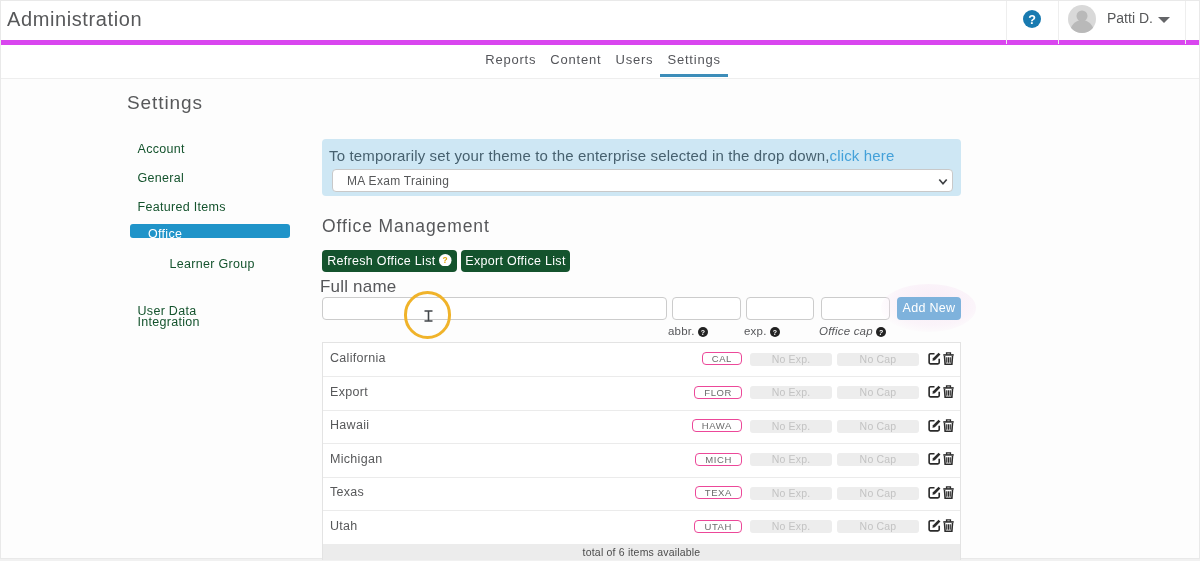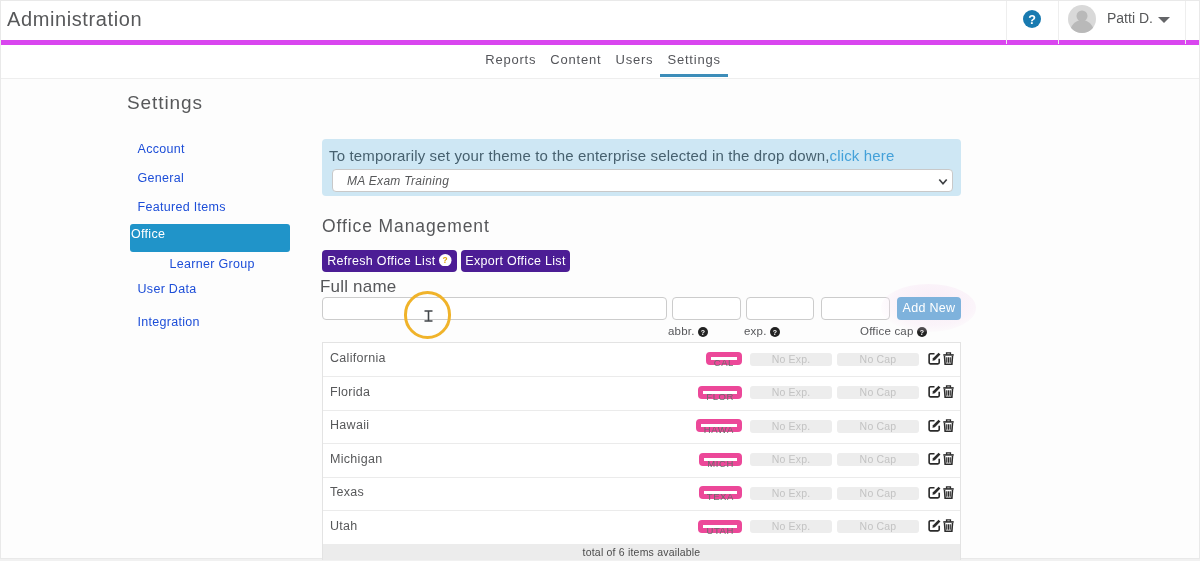--- a/index.html
+++ b/index.html
@@ -16,52 +16,52 @@
 #caret { position:absolute; left:1157px; top:15.5px; width:0; height:0; border-left:6px solid transparent; border-right:6px solid transparent; border-top:6.5px solid #646568; }
 
 
 #nav { position:absolute; top:44px; left:0; width:1198px; height:34px; background:#fff; border-bottom:1px solid #eee; }
 #tabs { position:absolute; top:0; left:0; width:1198px; height:34px; display:flex; justify-content:center; gap:0px; padding-left:6px; }
 .tab { font-size:13px; color:#54555a; letter-spacing:0.8px; line-height:30px; height:32px; padding:0 7px; }
 .tab.active { border-bottom:3px solid #3d8db9; }
 
 
 #sidehead { position:absolute; left:126px; top:91px; font-size:19px; color:#57585a; letter-spacing:0.9px; }
-.sitem { position:absolute; left:136.5px; font-size:12.5px; color:#1d4ed8; letter-spacing:0.3px; }
-#office-sel { position:absolute; left:129px; top:223px; width:160px; height:28px; background:#2094c9; border-radius:3px; color:#fff; font-size:12.5px; line-height:21px; padding-left:1px; letter-spacing:0.3px; }
+.sitem { position:absolute; left:136.5px; font-size:12.5px; color:#14532d; letter-spacing:0.3px; }
+#office-sel { position:absolute; left:129px; top:223px; width:160px; height:14px; background:#2094c9; border-radius:3px; color:#fff; font-size:12.5px; line-height:21px; padding-left:18px; letter-spacing:0.3px; }
 
 
 #infobox { position:absolute; left:321px; top:138px; width:639px; height:57px; background:#cee7f4; border-radius:4px; }
 #infotext { position:absolute; left:7px; top:8px; font-size:15px; color:#47616f; letter-spacing:0.15px; }
 #infotext a { color:#44a1d9; text-decoration:none; }
-#selbox { position:absolute; left:10px; top:30px; width:621px; height:23px; background:#fff; border:1px solid #c9c9c9; border-radius:4px;font-style:italic; }
+#selbox { position:absolute; left:10px; top:30px; width:621px; height:23px; background:#fff; border:1px solid #c9c9c9; border-radius:4px; }
 #selbox span { position:absolute; left:14px; top:3.5px; font-size:12px; color:#57585a; letter-spacing:0.3px; }
 
 
 #omhead { position:absolute; left:321px; top:215px; font-size:17.5px; color:#56575a; letter-spacing:0.9px; }
-.obtn { position:absolute; top:249px; height:22px; background:#4c1d95; border-radius:4px; color:#fff; font-size:12.5px; line-height:22px; text-align:center; letter-spacing:0.3px; }
+.obtn { position:absolute; top:249px; height:22px; background:#14532d; border-radius:4px; color:#fff; font-size:12.5px; line-height:22px; text-align:center; letter-spacing:0.3px; }
 #btn-refresh { left:321px; width:135px; }
 #btn-export { left:460px; width:109px; }
 
 #lbl-full { position:absolute; left:319px; top:276px; font-size:17px; color:#56575a; letter-spacing:0.2px; }
 .flabel { position:absolute; top:276px; font-size:11.5px; color:#56575a; letter-spacing:0.2px;margin-top:48px; }
 .qdark { display:inline-block; vertical-align:-2px; }
 .inp { position:absolute; top:296px; height:23px; background:#fff; border:1px solid #ccc; border-radius:4px; }
 #inp-full { left:321px; width:345px; }
 #inp-abbr { left:671px; width:69px; }
 #inp-exp { left:745px; width:68px; }
 #inp-cap { left:820px; width:69px; }
 #btn-add { position:absolute; left:896px; top:296px; width:64px; height:23px; background:#7eb2dc; border-radius:4px; color:#fff; font-size:12.5px; line-height:23px; text-align:center; letter-spacing:0.3px; }
 
 #glow { position:absolute; left:880px; top:283px; width:95px; height:48px; background:radial-gradient(ellipse at 55% 40%, rgba(247,228,244,0.7) 0%, rgba(247,228,244,0.35) 55%, rgba(247,228,244,0) 78%); border-radius:50%; }
 
 #tbl { position:absolute; left:321px; top:341px; width:639px; height:218px; background:#fff; border:1px solid #e3e3e3; }
 .trow { position:absolute; left:0; width:637px; height:34px; border-bottom:1px solid #ebebeb; }
 .tname { position:absolute; left:7px; top:8px; font-size:12.5px; color:#57585a; letter-spacing:0.3px; }
-.abbr-badge { position:absolute; top:9px; height:13px; line-height:12px; border:5px solid #ec4899; border-radius:4px; color:#6b6b6b; font-size:9.5px; padding:0 3px; letter-spacing:0.6px; }
+.abbr-badge { position:absolute; top:9px; height:13px; line-height:12px; border:1px solid #ec4899; border-radius:4px; color:#6b6b6b; font-size:9.5px; padding:0 9px; letter-spacing:0.6px; }
 .pill { position:absolute; top:9.5px; height:13px; background:#ededed; border-radius:3px; color:#c3c3c3; font-size:10.5px; line-height:13px; text-align:center; letter-spacing:0.2px; }
 .pexp { left:427px; width:82px; }
 .pcap { left:514px; width:82px; }
 .icon { position:absolute; top:9px; }
 #tfoot { position:absolute; left:0px; top:201px; width:637px; height:16px; background:#ececec; font-size:10.5px; color:#4c4c4c; text-align:center; line-height:16px; letter-spacing:0.2px; }
 
 
 #circ { position:absolute; left:402.5px; top:290px; width:47.5px; height:47.5px; border:3.5px solid #f0b32a; border-radius:50%; background:transparent; }
 #ibeam { position:absolute; left:421.5px; top:308.5px; }
 </style>
@@ -94,21 +94,21 @@
       <div class="tab active">Settings</div>
     </div>
   </div>
 
   <div id="sidehead">Settings</div>
   <div class="sitem" style="top:141px;">Account</div>
   <div class="sitem" style="top:170px;">General</div>
   <div class="sitem" style="top:199px;">Featured Items</div>
   <div id="office-sel">Office</div>
   <div class="sitem" style="top:256px;padding-left:32px;">Learner Group</div>
-  <div class="sitem" style="top:281px;">User Data</div>
+  <div class="sitem" style="top:303px;">User Data</div>
   <div class="sitem" style="top:314px;">Integration</div>
 
   <div id="infobox">
     <div id="infotext">To temporarily set your theme to the enterprise selected in the drop down,<a>click here</a></div>
     <div id="selbox">
       <span>MA Exam Training</span>
       <svg style="position:absolute; right:4px; top:8px;" width="10" height="8" viewBox="0 0 10 8">
           <path d="M1.3 1.5 L5 5.8 L8.7 1.5" stroke="#3e4144" stroke-width="1.7" fill="none"></path>
         </svg>
     </div>
@@ -123,21 +123,21 @@
 
   <div id="lbl-full">Full name</div>
   <div class="flabel" style="left:667px;">abbr. <svg class="qdark" width="10" height="10" viewBox="0 0 20 20">
         <circle cx="10" cy="10" r="10" fill="#222"></circle>
         <text x="10" y="15" text-anchor="middle" font-size="14" font-weight="bold" fill="#fff" font-family="Liberation Sans">?</text>
       </svg></div>
   <div class="flabel" style="left:743px;">exp. <svg class="qdark" width="10" height="10" viewBox="0 0 20 20">
         <circle cx="10" cy="10" r="10" fill="#222"></circle>
         <text x="10" y="15" text-anchor="middle" font-size="14" font-weight="bold" fill="#fff" font-family="Liberation Sans">?</text>
       </svg></div>
-  <div class="flabel" style="left:859px;">Office cap <svg class="qdark" width="10" height="10" viewBox="0 0 20 20">
+  <div class="flabel" style="left:818px;font-style:italic;">Office cap <svg class="qdark" width="10" height="10" viewBox="0 0 20 20">
         <circle cx="10" cy="10" r="10" fill="#222"></circle>
         <text x="10" y="15" text-anchor="middle" font-size="14" font-weight="bold" fill="#fff" font-family="Liberation Sans">?</text>
       </svg></div>
 
   <div class="inp" id="inp-full"></div>
   <div class="inp" id="inp-abbr"></div>
   <div class="inp" id="inp-exp"></div>
   <div class="inp" id="inp-cap"></div>
   <div id="glow"></div>
   <div id="btn-add">Add New</div>
@@ -153,21 +153,21 @@
           <path d="M5.9 10.8 L8.4 10.1 L15.3 3.1 L13 0.8 L6.1 7.8 L5.5 10.4 z" fill="#2b2b2b"></path>
         </svg>
         <svg class="icon" style="left:619.5px; top:8.5px;" width="11" height="13" viewBox="0 0 12 14">
           <path d="M0.3 3.1 L11.7 3.1" stroke="#2b2b2b" stroke-width="1.7" fill="none"></path>
           <path d="M3.9 3 L3.9 0.8 L8.1 0.8 L8.1 3" stroke="#2b2b2b" stroke-width="1.5" fill="none"></path>
           <path d="M1.6 4 L2.3 13.3 L9.7 13.3 L10.4 4" stroke="#2b2b2b" stroke-width="1.7" fill="none"></path>
           <path d="M4.1 5.5 L4.1 11.6 M6 5.5 L6 11.6 M7.9 5.5 L7.9 11.6" stroke="#2b2b2b" stroke-width="1.3" fill="none"></path>
         </svg>
       </div>
     <div class="trow" style="top:33.5px;">
-        <div class="tname">Florida</div>
+        <div class="tname">Export</div>
         <div class="abbr-badge" style="right:218px;">FLOR</div>
         <div class="pill pexp">No Exp.</div>
         <div class="pill pcap">No Cap</div>
         <svg class="icon" style="left:605px; top:8.5px;" width="13" height="13" viewBox="0 0 16 16">
           <path d="M13.8 8.2 L13.8 13 A1.6 1.6 0 0 1 12.2 14.6 L3 14.6 A1.6 1.6 0 0 1 1.4 13 L1.4 3.8 A1.6 1.6 0 0 1 3 2.2 L8 2.2" stroke="#2b2b2b" stroke-width="2" fill="none"></path>
           <path d="M5.9 10.8 L8.4 10.1 L15.3 3.1 L13 0.8 L6.1 7.8 L5.5 10.4 z" fill="#2b2b2b"></path>
         </svg>
         <svg class="icon" style="left:619.5px; top:8.5px;" width="11" height="13" viewBox="0 0 12 14">
           <path d="M0.3 3.1 L11.7 3.1" stroke="#2b2b2b" stroke-width="1.7" fill="none"></path>
           <path d="M3.9 3 L3.9 0.8 L8.1 0.8 L8.1 3" stroke="#2b2b2b" stroke-width="1.5" fill="none"></path>

